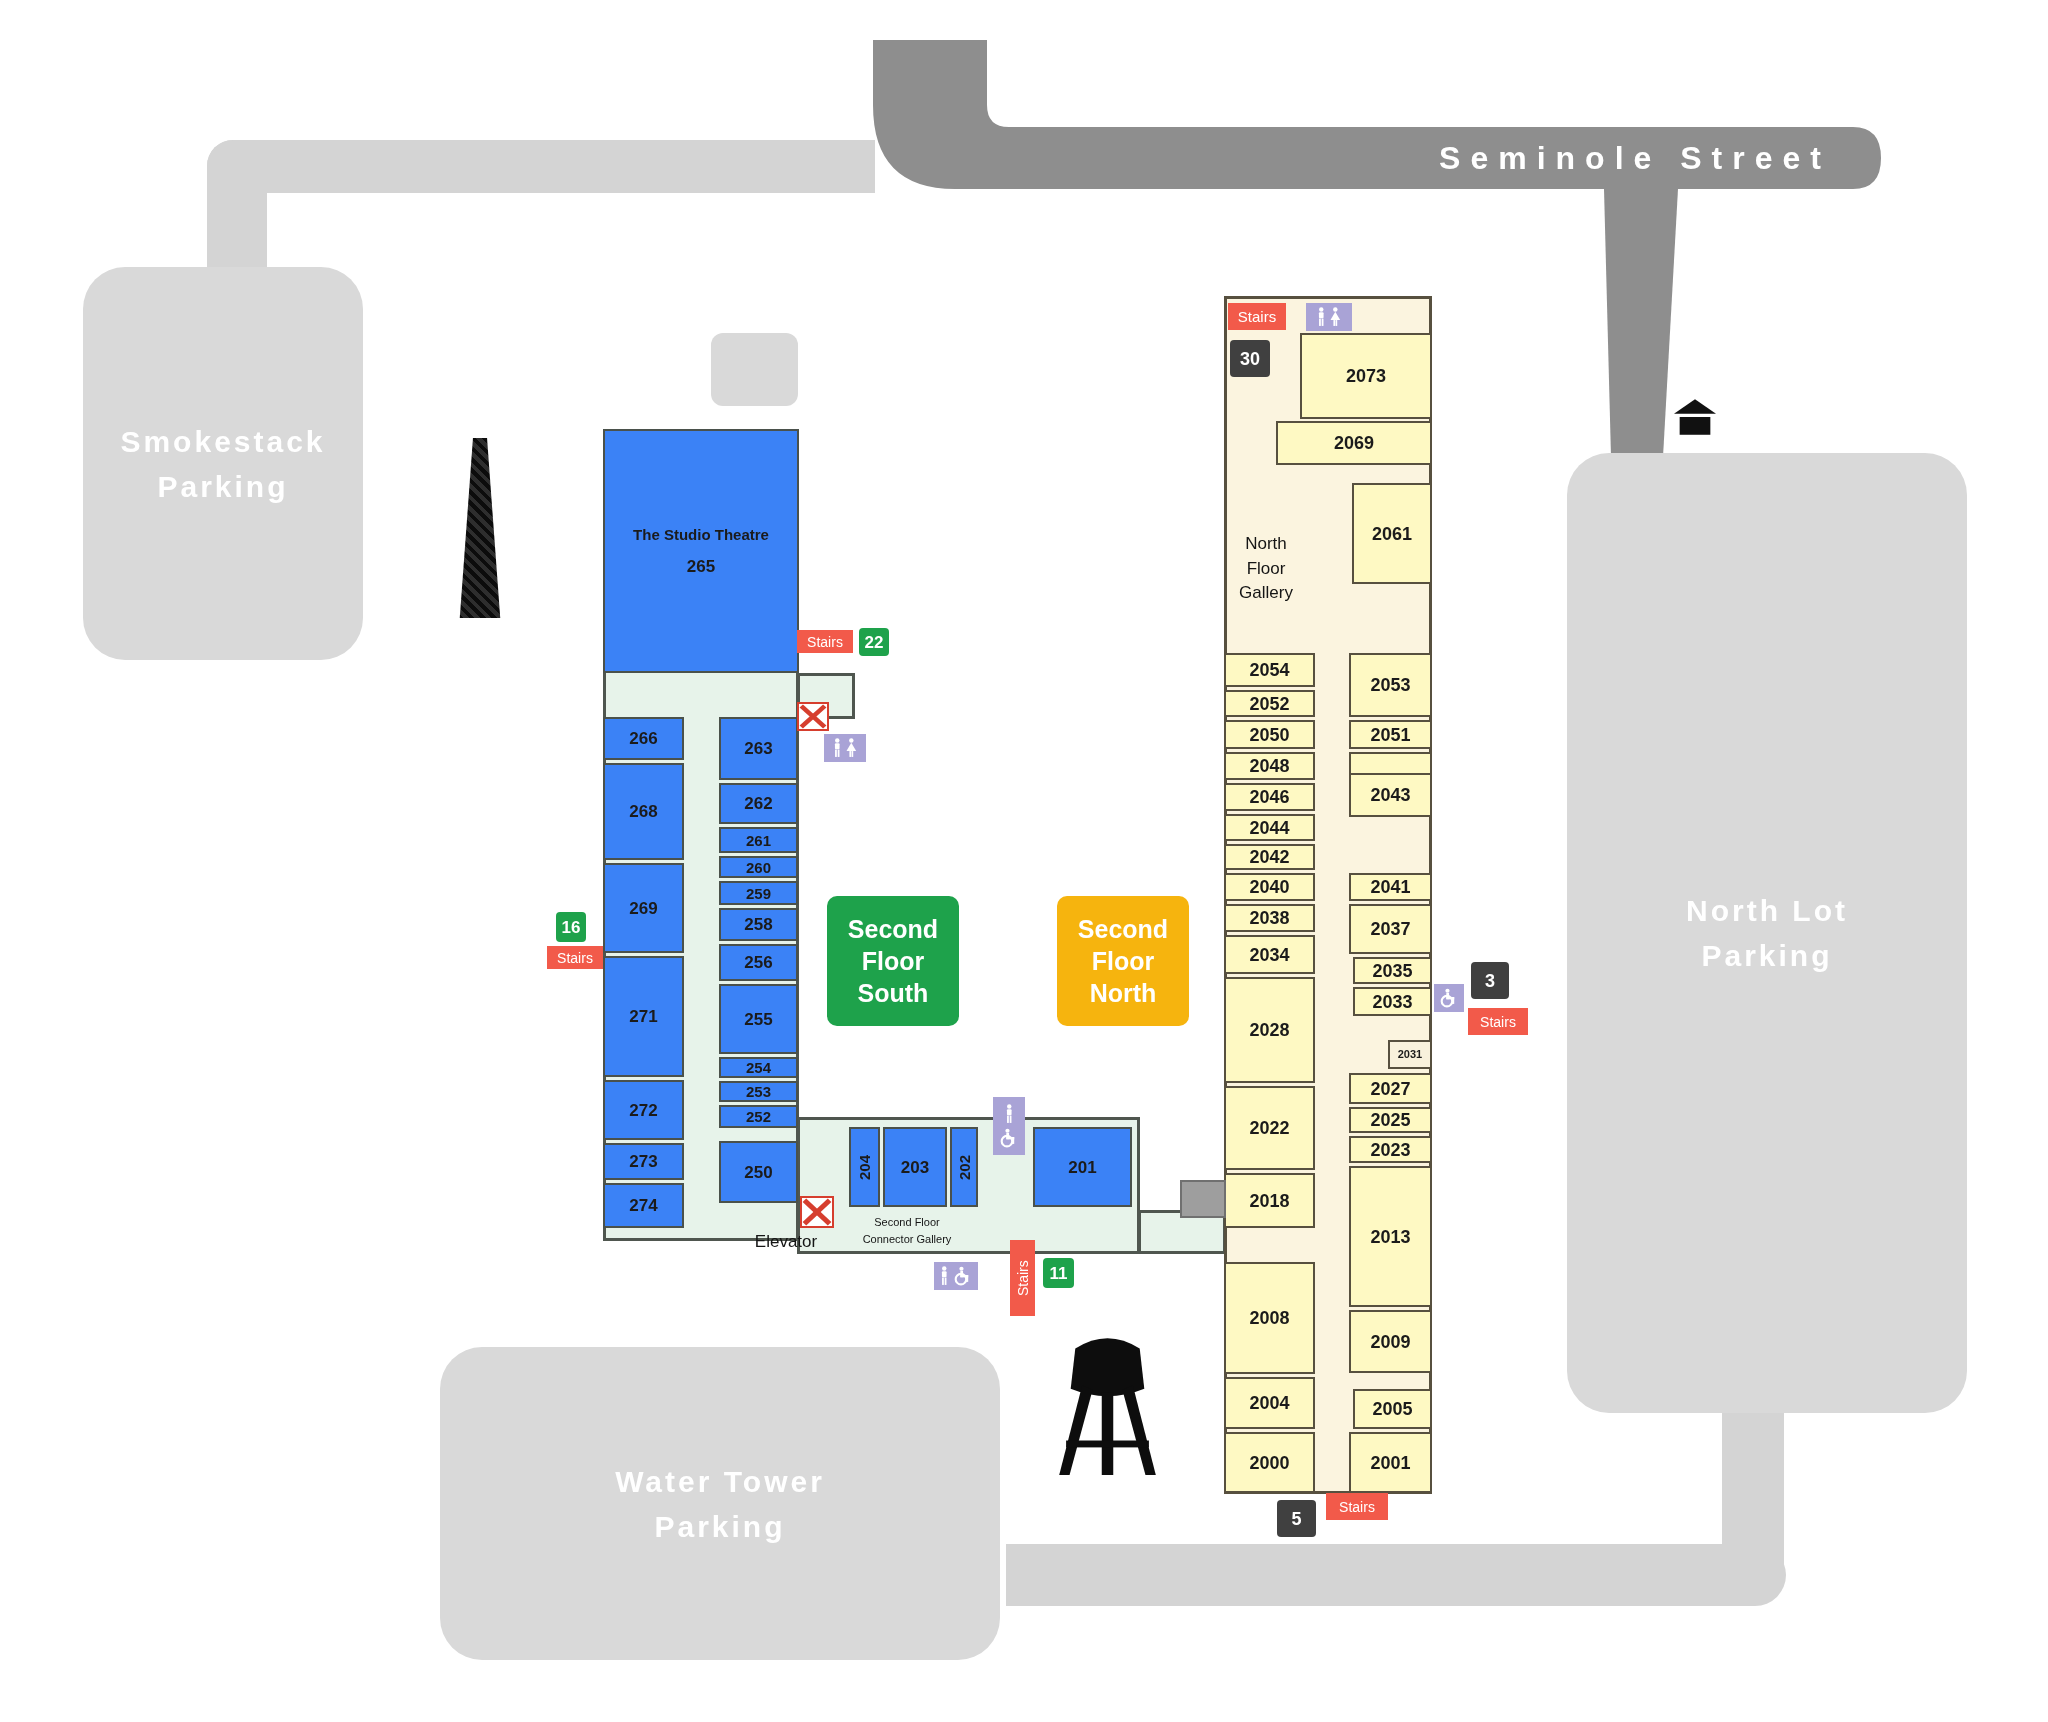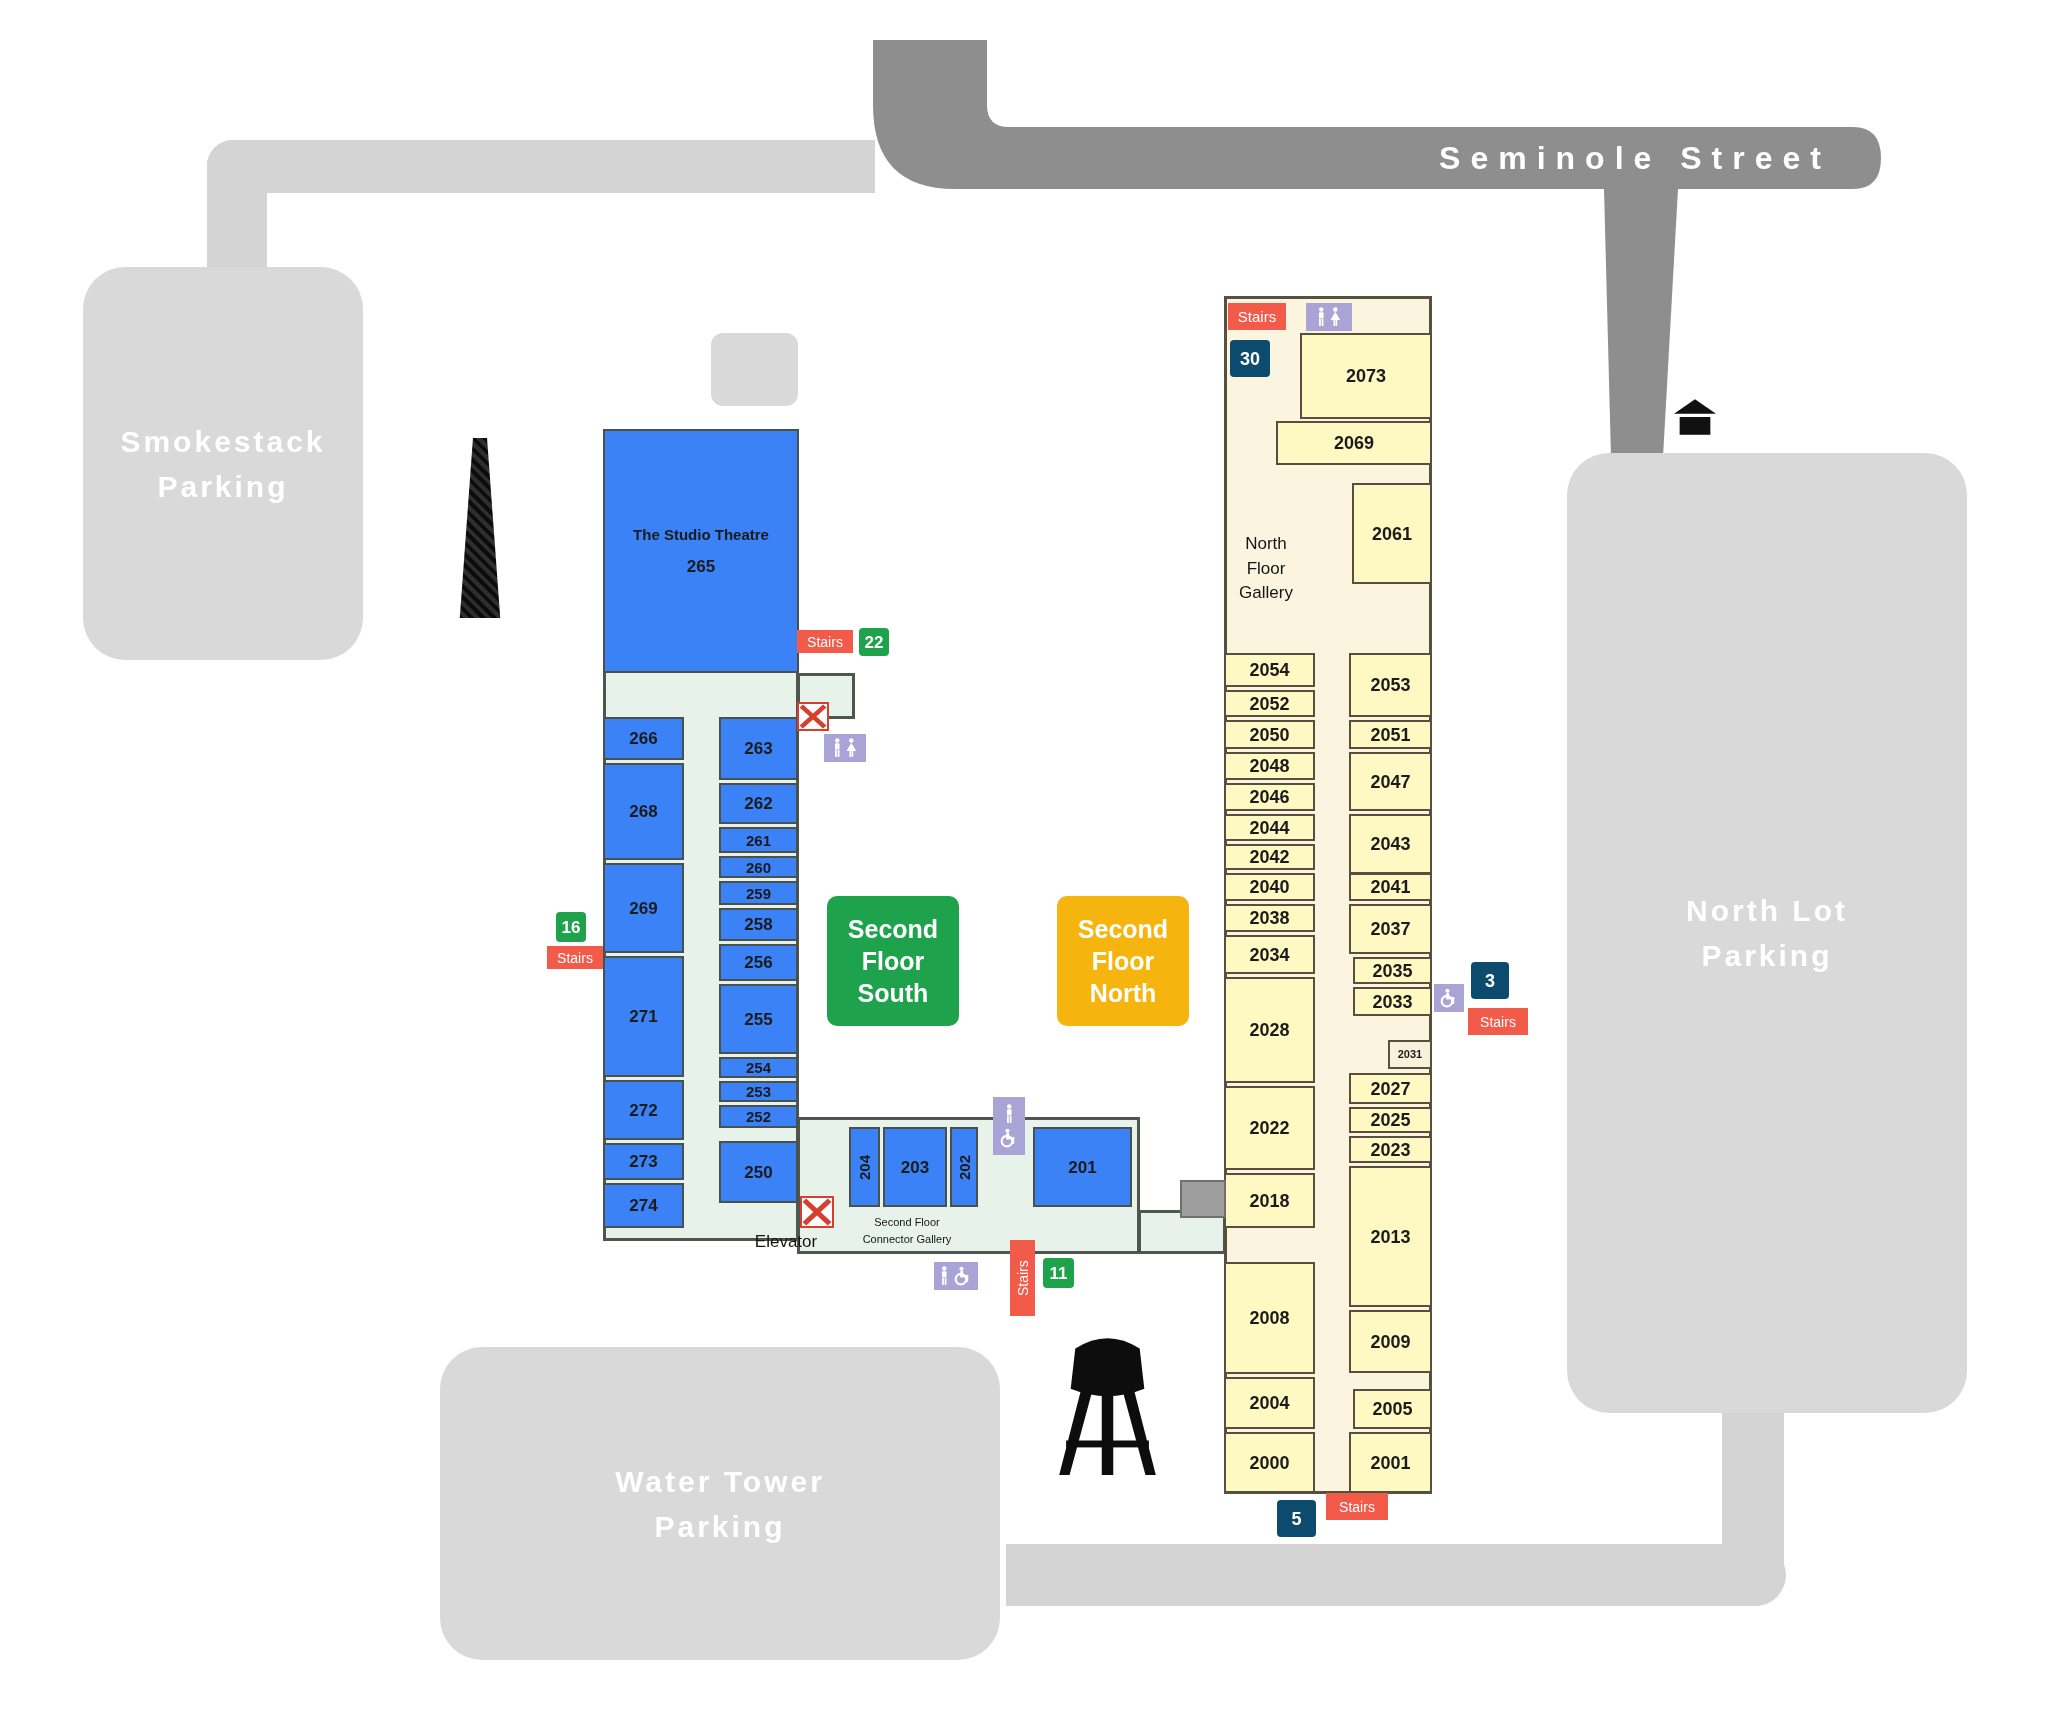--- a/index.html
+++ b/index.html
@@ -19,21 +19,21 @@
 .rn{background:#fef9c3;border:2px solid #57503f;font-size:18px}
 .sm{font-size:15px}
 .r31{background:#f8f1dc;font-size:11px}
 .vert{writing-mode:vertical-rl;transform:rotate(180deg)}
 .theatre{flex-direction:column;gap:16px}
 .theatre .tname{font-size:15px}
 .theatre .tnum{font-size:17px}
 .stairs{background:#f25a4a;color:#fff;font-size:14px;display:flex;align-items:center;justify-content:center;line-height:1}
 .gate{color:#fff;font-weight:bold;display:flex;align-items:center;justify-content:center;border-radius:4px;line-height:1}
 .g-green{background:#1ea24b;font-size:17px}
-.g-yellow{background:#0c4a6e;font-size:18px}
+.g-yellow{background:#404040;font-size:18px}
 .badge{border-radius:10px;color:#fff;font-weight:bold;font-size:25px;line-height:1.28;display:flex;align-items:center;justify-content:center;text-align:center;white-space:pre-line}
 .wc{background:#a9a3d6;display:flex;align-items:center;justify-content:center;gap:3px}
 .wc svg{height:20px;fill:#fff}
 .wc.col{flex-direction:column;gap:4px;padding:3px 0}
 .xbox{background:#fff;border:2px solid #d63e2e}
 .xbox svg{width:100%;height:100%;display:block}
 .xbox line{stroke:#d63e2e;stroke-width:1.7}
 .maplabel{color:#151515;text-align:center;white-space:pre-line}
 .graybox{background:#9e9e9e;border:2px solid #707070}
 .ic{display:flex;align-items:center;justify-content:center}
@@ -138,21 +138,21 @@
   <div class="abs room rn" style="left:1224px;top:977px;width:91px;height:106px">2028</div>
   <div class="abs room rn" style="left:1224px;top:1086px;width:91px;height:84px">2022</div>
   <div class="abs room rn" style="left:1224px;top:1173px;width:91px;height:55px">2018</div>
   <div class="abs room rn" style="left:1224px;top:1262px;width:91px;height:112px">2008</div>
   <div class="abs room rn" style="left:1224px;top:1377px;width:91px;height:52px">2004</div>
   <div class="abs room rn" style="left:1224px;top:1432px;width:91px;height:61px">2000</div>
 
   <div class="abs room rn" style="left:1349px;top:653px;width:83px;height:64px">2053</div>
   <div class="abs room rn" style="left:1349px;top:720px;width:83px;height:29px">2051</div>
   <div class="abs room rn" style="left:1349px;top:752px;width:83px;height:59px">2047</div>
-  <div class="abs room rn" style="left:1349px;top:814px;width:83px;height:60px">2043</div>
+  <div class="abs room rn" style="left:1349px;top:773px;width:83px;height:44px">2043</div>
   <div class="abs room rn" style="left:1349px;top:873px;width:83px;height:28px">2041</div>
   <div class="abs room rn" style="left:1349px;top:904px;width:83px;height:50px">2037</div>
   <div class="abs room rn" style="left:1353px;top:957px;width:79px;height:27px">2035</div>
   <div class="abs room rn" style="left:1353px;top:987px;width:79px;height:29px">2033</div>
   <div class="abs room rn r31" style="left:1388px;top:1040px;width:44px;height:29px">2031</div>
   <div class="abs room rn" style="left:1349px;top:1073px;width:83px;height:31px">2027</div>
   <div class="abs room rn" style="left:1349px;top:1107px;width:83px;height:26px">2025</div>
   <div class="abs room rn" style="left:1349px;top:1136px;width:83px;height:27px">2023</div>
   <div class="abs room rn" style="left:1349px;top:1166px;width:83px;height:141px">2013</div>
   <div class="abs room rn" style="left:1349px;top:1310px;width:83px;height:63px">2009</div>

